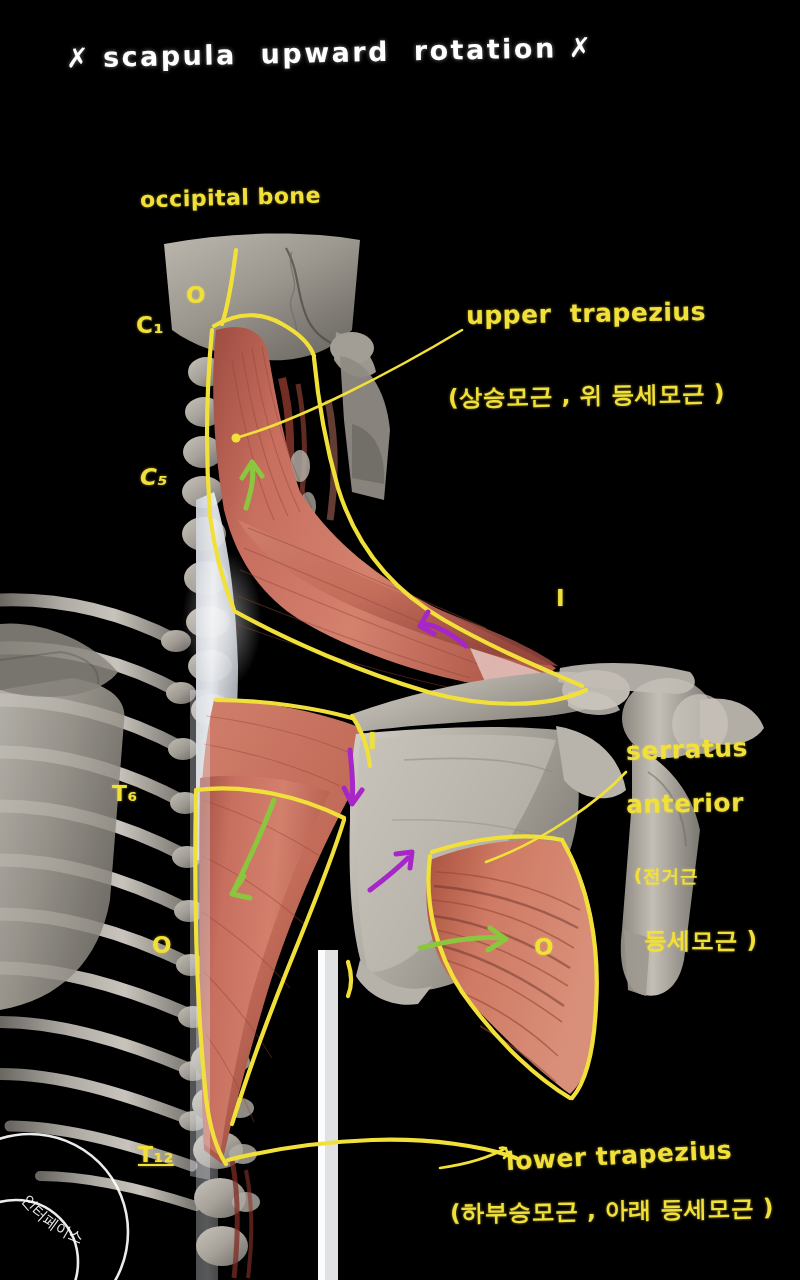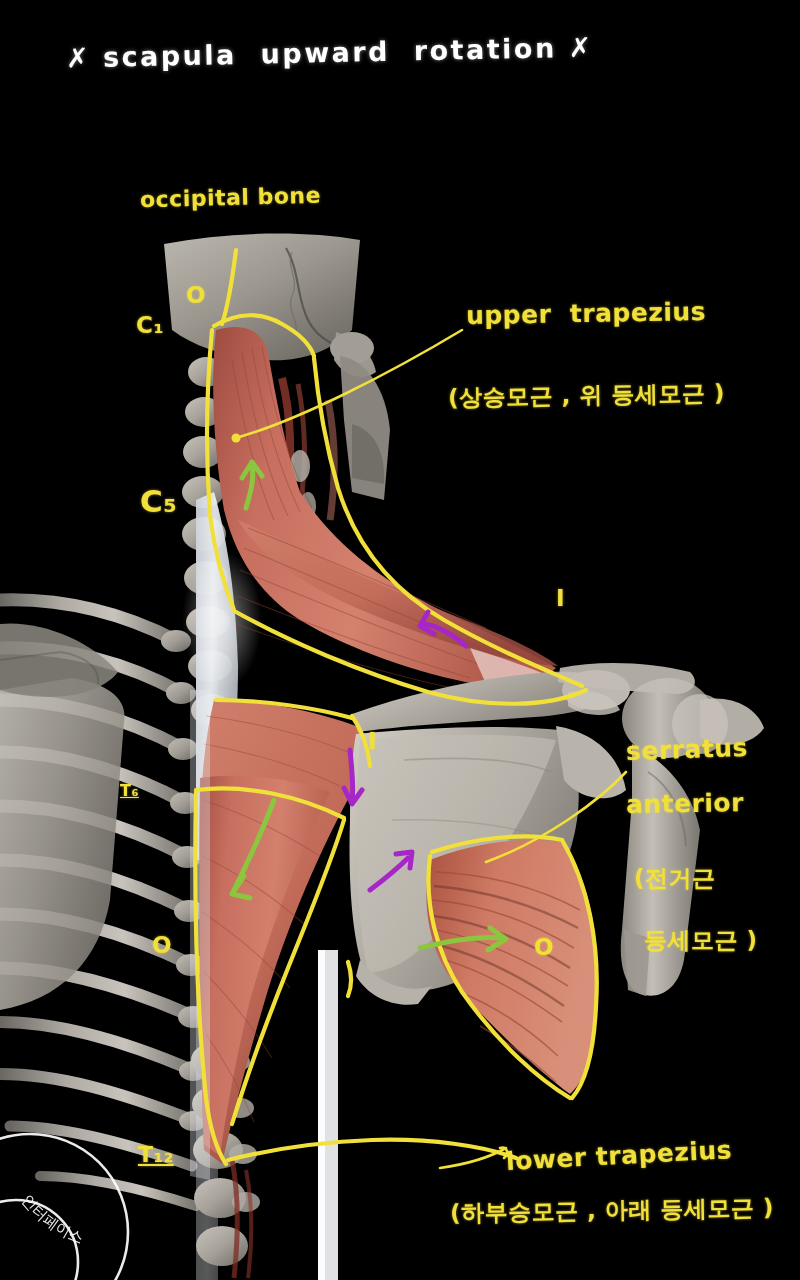--- a/index.html
+++ b/index.html
@@ -42,36 +42,36 @@
   }
   #title {
     left: 66px;
     top: 38px;
     font-size: 27px;
     letter-spacing: 2.5px;
     transform: rotate(-1.2deg);
   }
   #lbl-occipital { left: 140px; top: 186px; font-size: 22px; transform: rotate(-1.5deg); }
   #lbl-c1   { left: 136px; top: 313px; font-size: 23px; text-align: right; }
-  #lbl-c5   { left: 140px; top: 484px; font-size: 31px; }
-  #lbl-t6   { left: 120px; top: 782px; font-size: 16px; text-decoration: underline; }
+  #lbl-c5   { left: 140px; top: 465px; font-size: 23px; font-style: italic; }
+  #lbl-t6   { left: 112px; top: 782px; font-size: 22px; }
   #lbl-t12  { left: 138px; top: 1143px; font-size: 22px; text-decoration: underline; }
 
   #lbl-o-occ { left: 186px;  top: 283px;  font-size: 23px; }
   #lbl-o-t12 { left: 152px;  top: 933px;  font-size: 23px; }
   #lbl-o-ser { left: 534px;  top: 935px;  font-size: 23px; }
   #lbl-i-acr { left: 556px;  top: 586px;  font-size: 23px; }
   #lbl-i-spn { left: 368px;  top: 729px;  font-size: 23px; }
 
   #lbl-ut-en { left: 466px; top: 300px; font-size: 25px; transform: rotate(-1deg); }
   #lbl-ut-kr { left: 448px; top: 383px; font-size: 23px; transform: rotate(-1deg); }
 
   #lbl-sa-en1 { left: 626px; top: 736px; font-size: 25px; transform: rotate(-2deg); }
   #lbl-sa-en2 { left: 626px; top: 790px; font-size: 25px; transform: rotate(-1deg); }
-  #lbl-sa-kr1 { left: 634px; top: 866px; font-size: 23px; }
+  #lbl-sa-kr1 { left: 634px; top: 866px; font-size: 18px; }
   #lbl-sa-kr2 { left: 644px; top: 928px; font-size: 23px; }
 
   #lbl-lt-en { left: 506px; top: 1142px; font-size: 25px; transform: rotate(-3deg); }
   #lbl-lt-kr { left: 450px; top: 1198px; font-size: 23px; transform: rotate(-1deg); }
 
   #watermark-text {
     position: absolute;
     left: 12px;
     top: 1178px;
     width: 120px;

